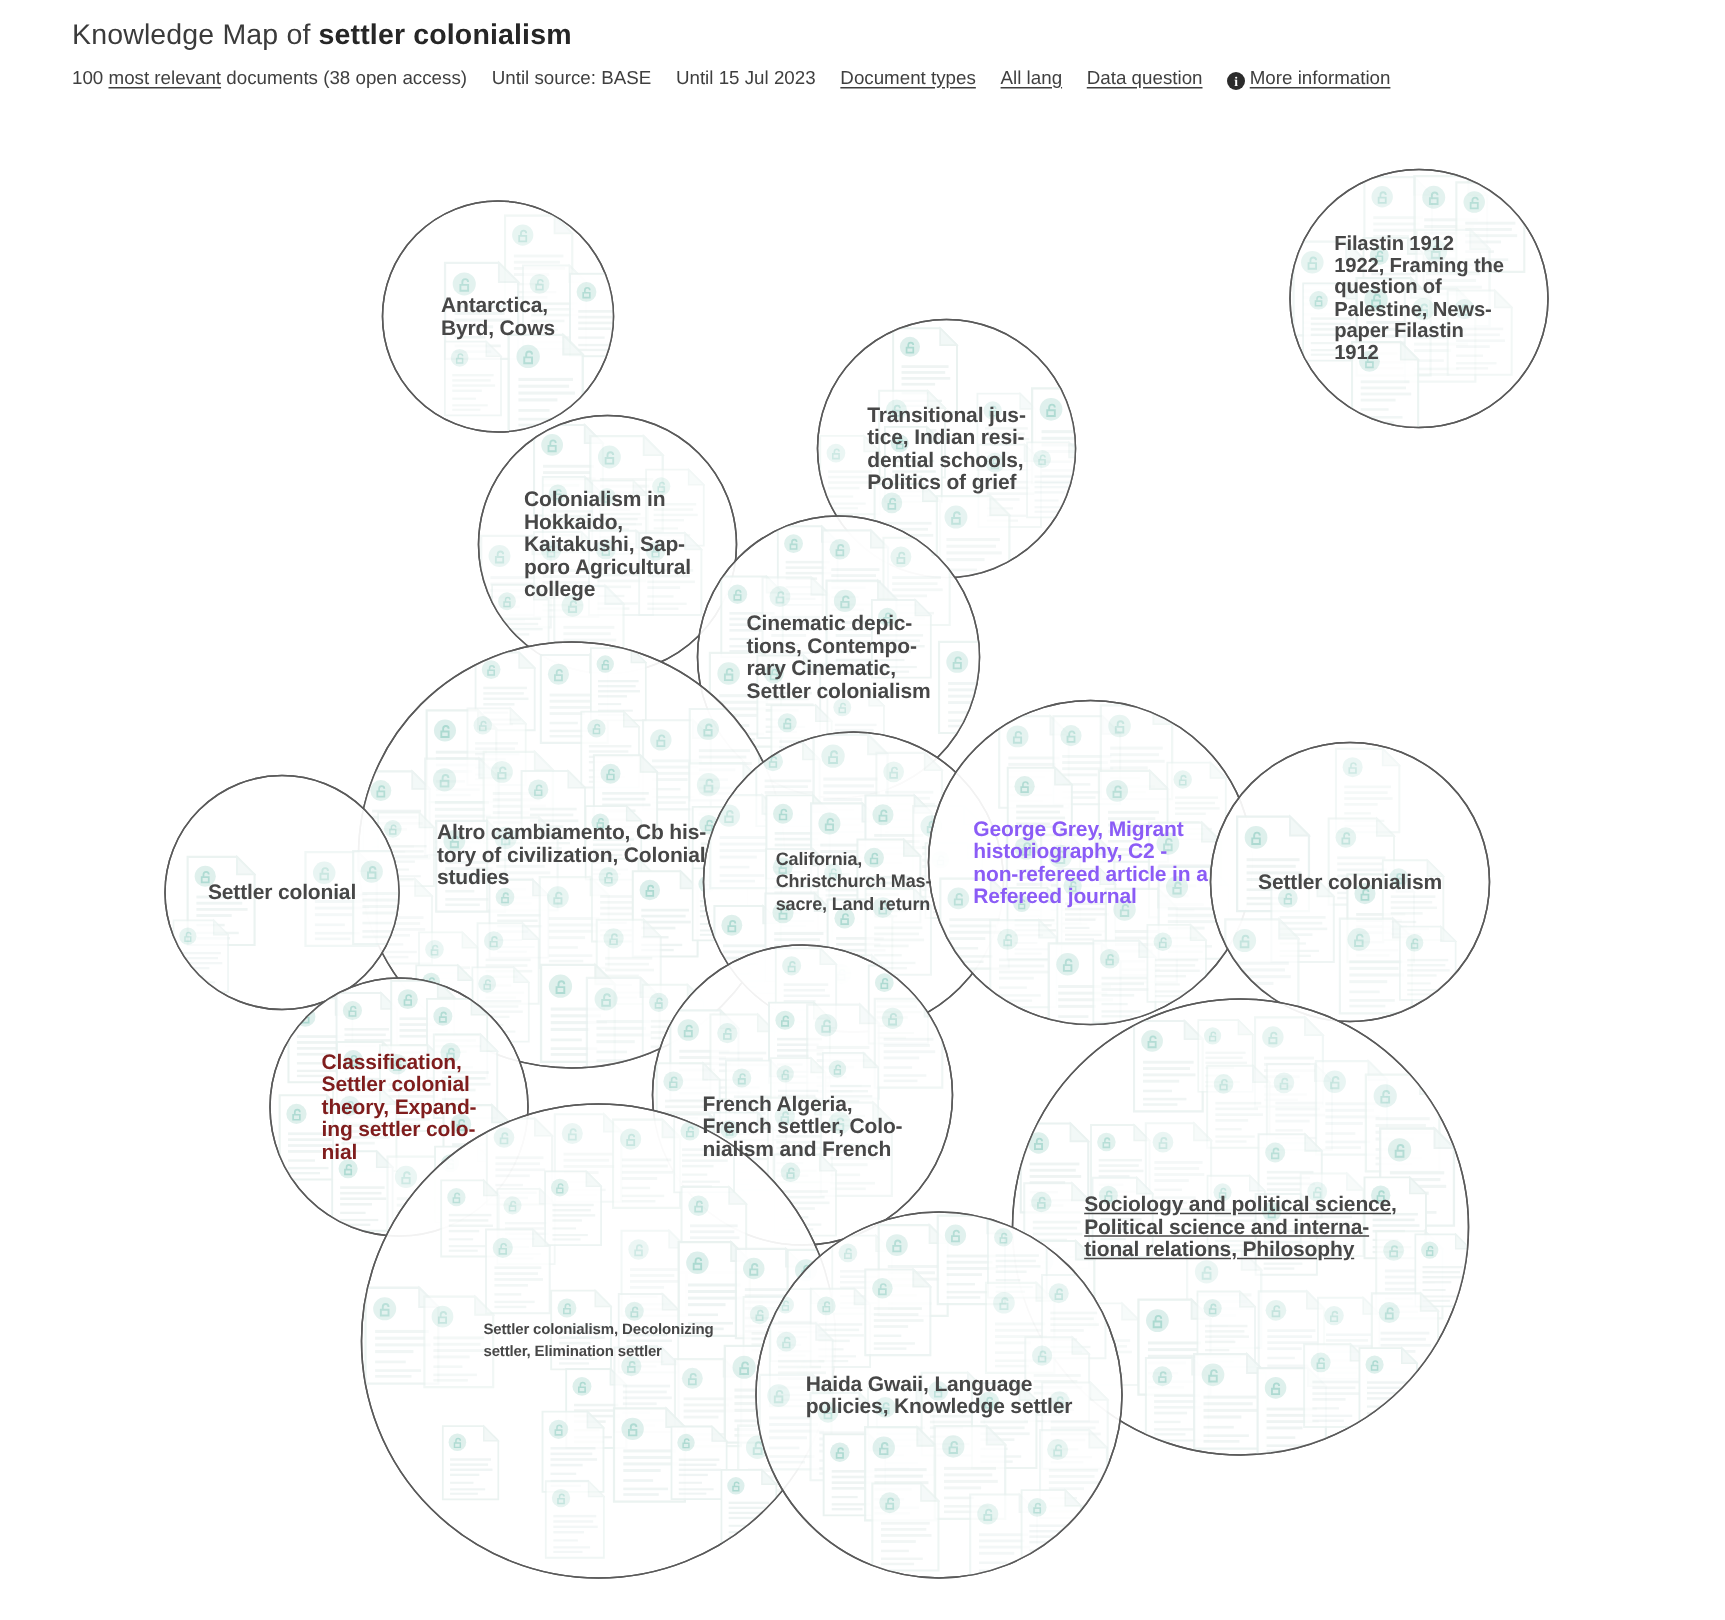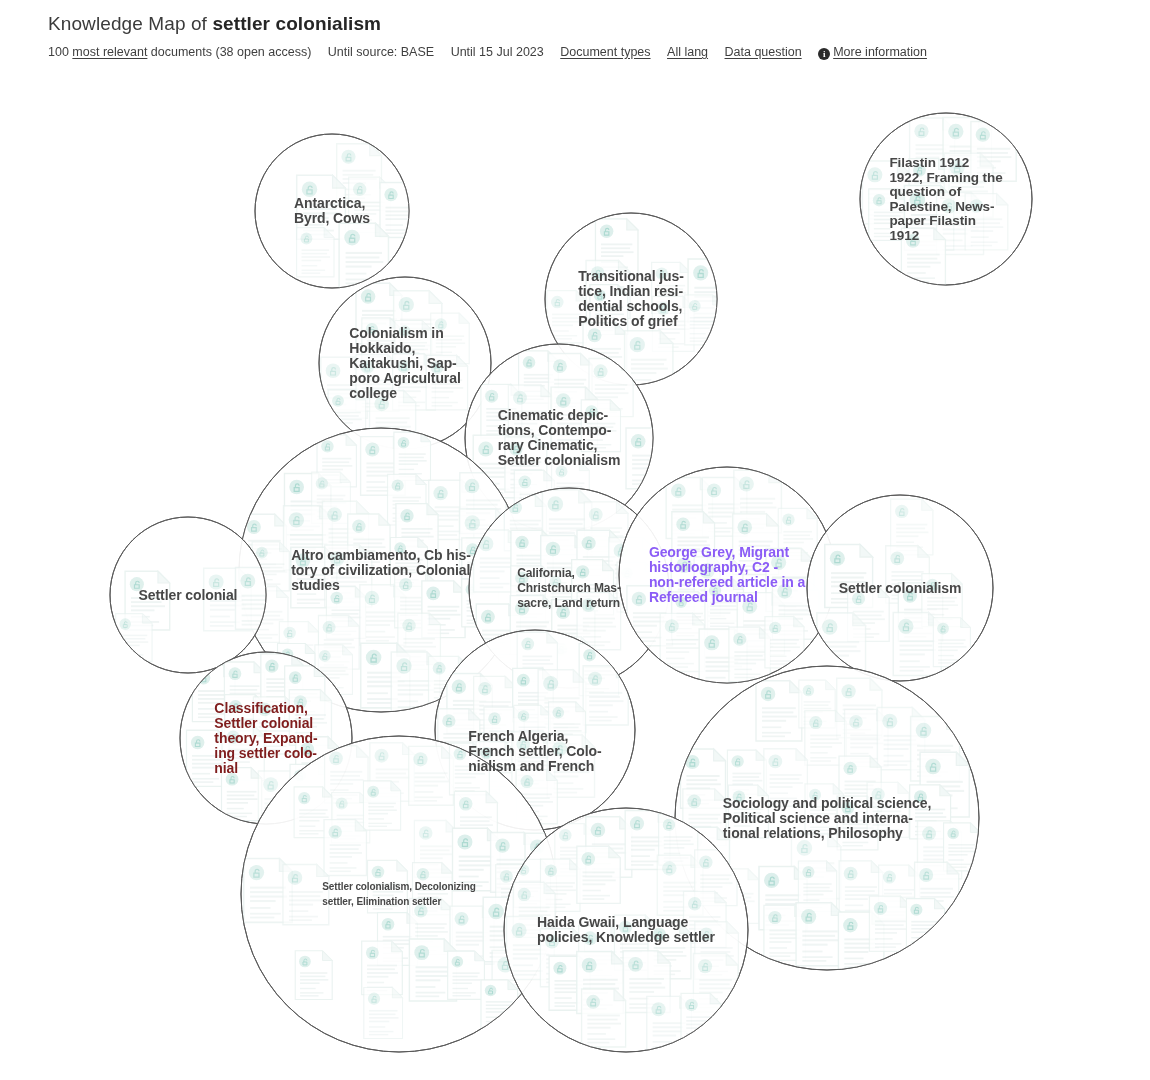--- a/index.html
+++ b/index.html
@@ -562,20 +562,20 @@
 ing settler colo-
 nial</div>
       <div class="bubble-hit" style="left: 535px; top: 658px; width: 200px; height: 200px;"></div>
       <div class="bubble-label" style="left: 535px; top: 658px; font-size: 14px; line-height: 15px; color: rgb(71, 71, 71); margin-top: 21px;">French Algeria,
 French settler, Colo-
 nialism and French</div>
       <div class="bubble-hit" style="left: 399px; top: 822px; width: 316px; height: 316px;"></div>
       <div class="bubble-label" style="left: 399px; top: 822px; font-size: 10px; line-height: 15px; color: rgb(71, 71, 71);">Settler colonialism, Decolonizing
 settler, Elimination settler</div>
       <div class="bubble-hit" style="left: 827px; top: 746px; width: 304px; height: 304px;"></div>
-      <div class="bubble-label" style="left: 827px; top: 746px; font-size: 14px; line-height: 15px; color: rgb(71, 71, 71);">Sociology and political science,
+      <div class="bubble-label" style="left: 827px; top: 746px; font-size: 14px; line-height: 15px; color: rgb(71, 71, 71); text-decoration: underline;">Sociology and political science,
 Political science and interna-
 tional relations, Philosophy</div>
       <div class="bubble-hit" style="left: 626px; top: 858px; width: 244px; height: 244px;"></div>
       <div class="bubble-label" style="left: 626px; top: 858px; font-size: 14px; line-height: 15px; color: rgb(71, 71, 71);">Haida Gwaii, Language
 policies, Knowledge settler</div>
     </div>
 </div>
 
 </body></html>

